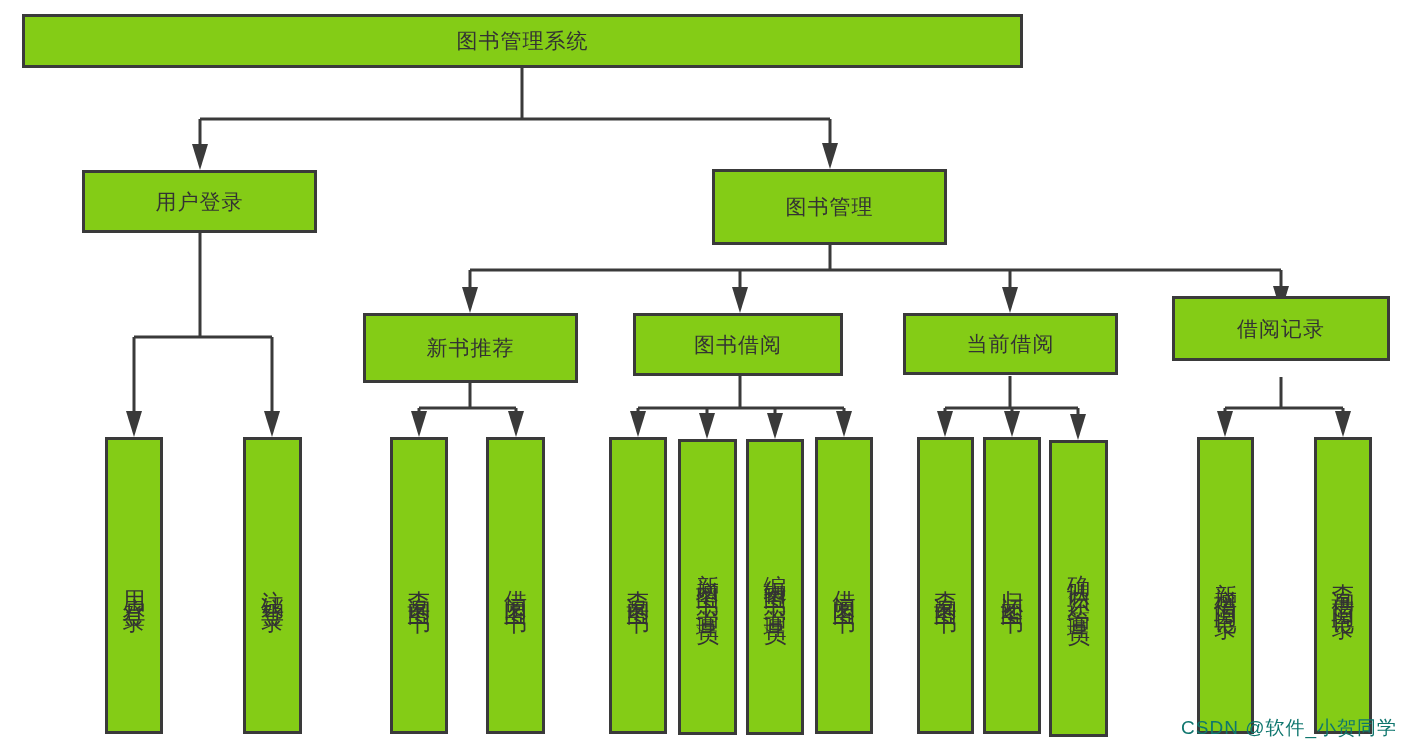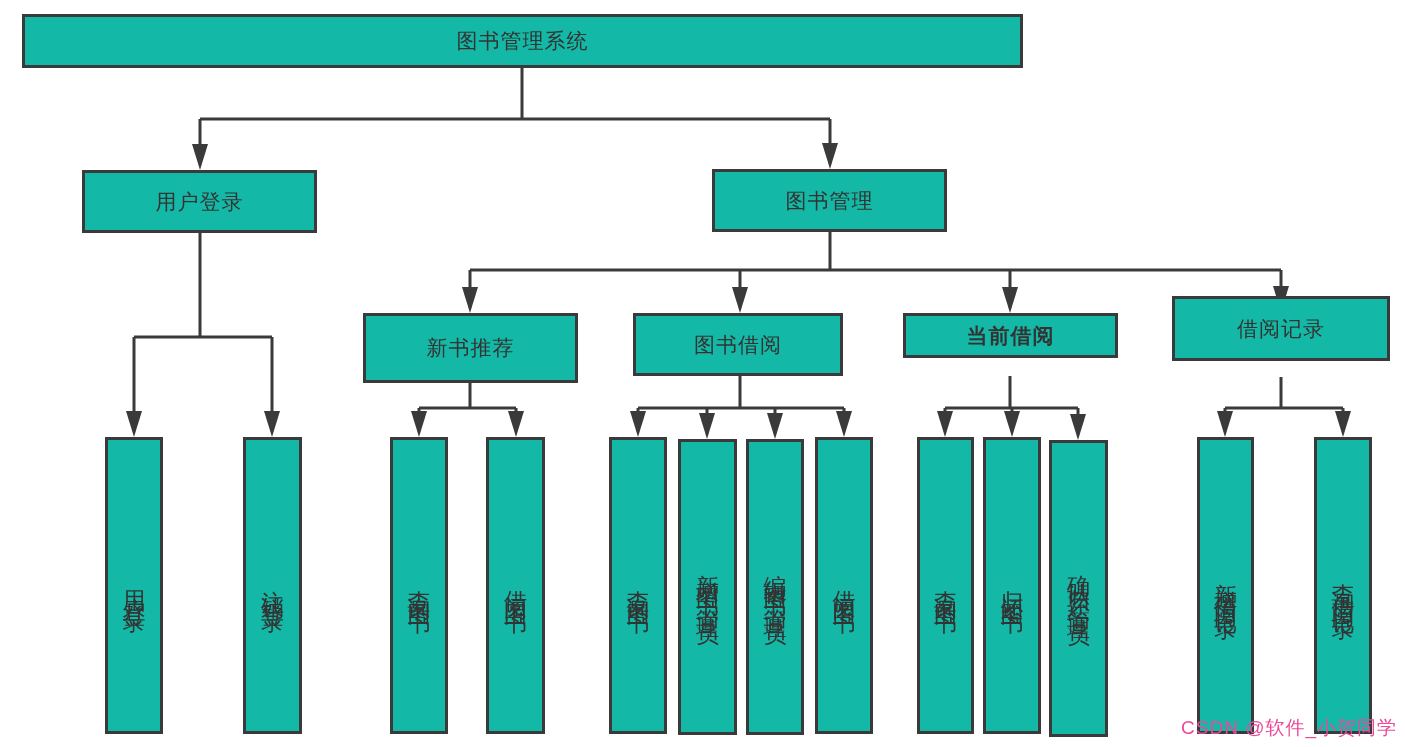--- a/index.html
+++ b/index.html
@@ -9,38 +9,38 @@
     background:#ffffff;
     font-family:"Liberation Sans", sans-serif;
     color:#333333;
     overflow:hidden;
   }
   .connectors{position:absolute;left:0;top:0;width:1405px;height:747px;}
   .node{
     position:absolute;
     box-sizing:border-box;
     border:3px solid #3a3a3a;
-    background:#14b8a6;
+    background:#84cc16;
     display:flex;align-items:center;justify-content:center;
     text-align:center;
   }
   .h-label{font-size:21px;letter-spacing:1px;white-space:nowrap;}
   .leaf .v-label{
     writing-mode:vertical-rl;
     text-orientation:mixed;
     font-size:23px;
     letter-spacing:7px;
     line-height:1;
     white-space:nowrap;
   }
   .watermark{
     position:absolute;
     right:8px;bottom:6px;
     font-size:19px;
-    color:#ec4899;
+    color:#0f766e;
     letter-spacing:1px;
     white-space:nowrap;
   }
 </style>
 </head>
 <body>
 
 <div class="canvas">
 
   <svg class="connectors" viewBox="0 0 1405 747" xmlns="http://www.w3.org/2000/svg">
@@ -82,31 +82,31 @@
     </g>
   </svg>
 
   <div class="node" style="left:22px;top:14px;width:1001px;height:54px;">
     <span class="h-label">图书管理系统</span>
   </div>
 
   <div class="node" style="left:82px;top:170px;width:235px;height:63px;">
     <span class="h-label">用户登录</span>
   </div>
-  <div class="node" style="left:712px;top:169px;width:235px;height:63px;">
+  <div class="node" style="left:712px;top:169px;width:235px;height:76px;">
     <span class="h-label">图书管理</span>
   </div>
 
   <div class="node" style="left:363px;top:313px;width:215px;height:70px;">
     <span class="h-label">新书推荐</span>
   </div>
   <div class="node" style="left:633px;top:313px;width:210px;height:63px;">
     <span class="h-label">图书借阅</span>
   </div>
-  <div class="node" style="left:903px;top:313px;width:215px;height:45px;font-weight:bold;">
+  <div class="node" style="left:903px;top:313px;width:215px;height:62px;">
     <span class="h-label">当前借阅</span>
   </div>
   <div class="node" style="left:1172px;top:296px;width:218px;height:65px;">
     <span class="h-label">借阅记录</span>
   </div>
 
   <div class="node leaf" style="left:105px;top:437px;width:58px;height:297px;">
     <span class="v-label">用户登录</span>
   </div>
   <div class="node leaf" style="left:243px;top:437px;width:59px;height:297px;">

